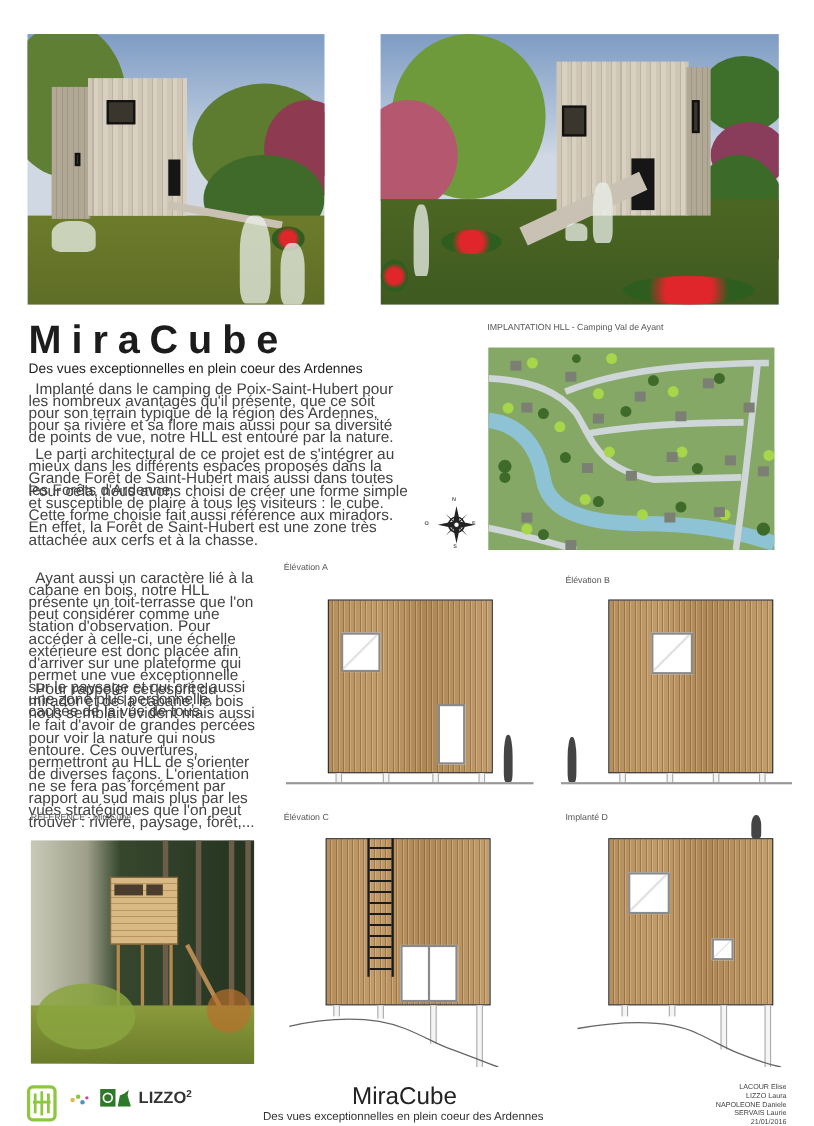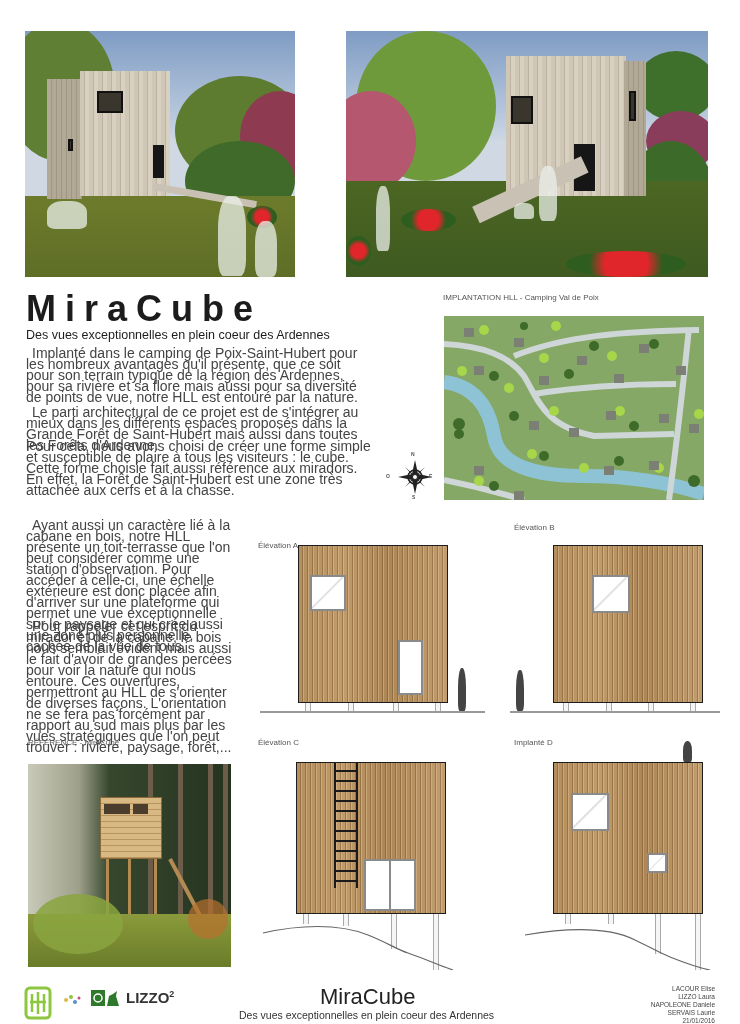--- a/index.html
+++ b/index.html
@@ -98,21 +98,21 @@
   <div class="flower" style="left:0;top:205px;width:25px;height:30px;"></div>
 </div>
 
 <div class="abs title-big" style="left:26px;top:288px;">MiraCube</div>
 <div class="abs subtitle" style="left:26px;top:328px;">Des vues exceptionnelles en plein coeur des Ardennes</div>
 
 <div class="abs para" style="left:26px;top:348px;width:345px;text-indent:6px;">Implanté dans le camping de Poix-Saint-Hubert pour les nombreux avantages qu'il présente, que ce soit pour son terrain typique de la région des Ardennes, pour sa rivière et sa flore mais aussi pour sa diversité de points de vue, notre HLL est entouré par la nature.</div>
 <div class="abs para" style="left:26px;top:407px;width:345px;text-indent:6px;">Le parti architectural de ce projet est de s'intégrer au mieux dans les différents espaces proposés dans la Grande Forêt de Saint-Hubert mais aussi dans toutes les Forêts d'Ardenne.</div>
 <div class="abs para" style="left:26px;top:441px;width:345px;">Pour cela, nous avons choisi de créer une forme simple et susceptible de plaire à tous les visiteurs : le cube. Cette forme choisie fait aussi référence aux miradors. En effet, la Forêt de Saint-Hubert est une zone très attachée aux cerfs et à la chasse.</div>
 
-<div class="abs label-sm" style="left:443px;top:293px;">IMPLANTATION HLL - Camping Val de Poix</div>
+<div class="abs label-sm" style="left:443px;top:293px;">IMPLANTATION HLL - Camping Val de Ayant</div>
 
 <div class="abs" style="left:390px;top:452px;width:50px;height:50px;">
   <svg width="50" height="50" viewBox="0 0 50 50">
     <circle cx="25" cy="25" r="7" fill="none" stroke="#222" stroke-width="1.5"></circle>
     <polygon points="25,8 28,22 25,25 22,22" fill="#222"></polygon>
     <polygon points="25,42 28,28 25,25 22,28" fill="#222"></polygon>
     <polygon points="8,25 22,22 25,25 22,28" fill="#222"></polygon>
     <polygon points="42,25 28,22 25,25 28,28" fill="#222"></polygon>
     <polygon points="15,15 24,23 23,24" fill="#222"></polygon>
     <polygon points="35,15 26,23 27,24" fill="#222"></polygon>
@@ -183,21 +183,21 @@
       <rect x="160" y="150" width="10" height="9"></rect>
         <rect x="205" y="145" width="10" height="9"></rect>
       <rect x="70" y="175" width="10" height="9"></rect>
     </g>
   </svg>
 </div>
 
 <div class="abs para" style="left:26px;top:520px;width:212px;text-indent:6px;">Ayant aussi un caractère lié à la cabane en bois, notre HLL présente un toit-terrasse que l'on peut considérer comme une station d'observation. Pour accéder à celle-ci, une échelle extérieure est donc placée afin d'arriver sur une plateforme qui permet une vue exceptionnelle sur le paysage et qui crée aussi une zone plus personnelle, cachée de la vue de tous.</div>
 <div class="abs para" style="left:26px;top:621px;width:212px;text-indent:6px;">Pour rappeler cet esprit du mirador et de la cabane, le bois nous semblait évident mais aussi le fait d'avoir de grandes percées pour voir la nature qui nous entoure. Ces ouvertures, permettront au HLL de s'orienter de diverses façons. L'orientation ne se fera pas forcément par rapport au sud mais plus par les vues stratégiques que l'on peut trouver : rivière, paysage, forêt,...</div>
 
-<div class="abs label-sm" style="left:258px;top:541px;">Élévation A</div>
+<div class="abs label-sm" style="left:258px;top:511px;">Élévation A</div>
 <div class="abs" style="left:260px;top:540px;width:225px;height:175px;">
   <div class="wood" style="left:38px;top:5px;width:150px;height:158px;"></div>
   <div class="elev-win" style="left:50px;top:35px;width:36px;height:36px;"></div>
   <div class="elev-door" style="left:138px;top:100px;width:25px;height:55px;"></div>
   <div class="stilt" style="left:45px;top:163px;height:8px;"></div>
   <div class="stilt" style="left:88px;top:163px;height:8px;"></div>
   <div class="stilt" style="left:133px;top:163px;height:8px;"></div>
   <div class="stilt" style="left:175px;top:163px;height:8px;"></div>
   <div class="ground-line" style="left:0;top:171px;width:225px;"></div>
   <div class="person" style="left:198px;top:128px;width:8px;height:43px;"></div>

